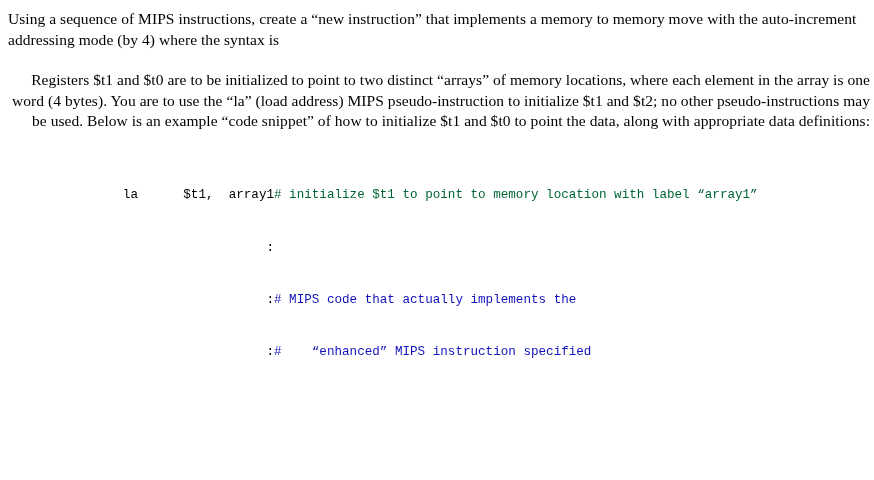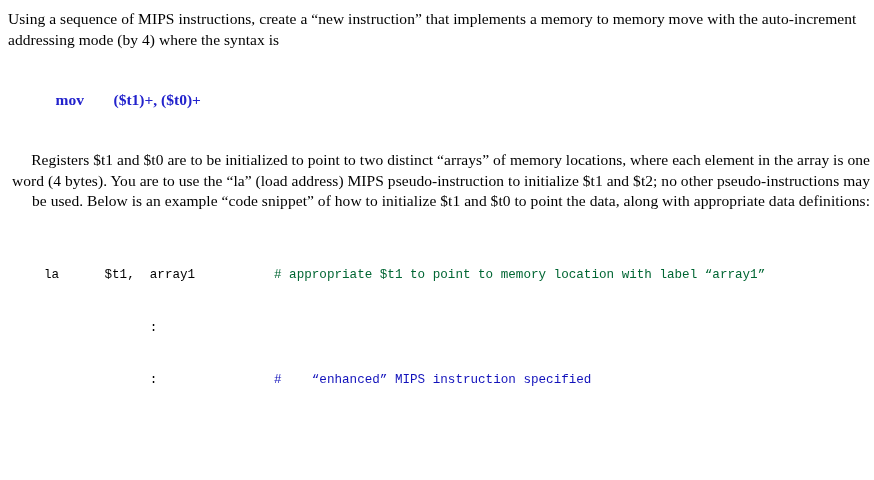--- a/index.html
+++ b/index.html
@@ -56,39 +56,38 @@
     font-size: 12.6px;
     line-height: 17.4px;
     white-space: pre;
     color: #000000;
   }
   .code-row { display: block; height: 17.4px; }
   .code-left {
     display: inline-block;
     width: 230px;
     color: #000000;
+    text-align: right;
   }
   .cmt-green { color: #006633; }
   .cmt-blue  { color: #1111bb; }
 </style>
 </head>
 <body>
 
 <div class="page">
 
   <p class="prose para-1">Using a sequence of MIPS instructions, create a “new instruction” that implements a memory to memory move with the auto-increment addressing mode (by 4) where the syntax is</p>
 
-  <div class="mov-line">
-    <span class="op">mov</span><span>($t1)+, ($t0)+</span>
-  </div>
 
   <p class="prose para-2" style="margin-top:20px;">Registers $t1 and $t0 are to be initialized to point to two distinct “arrays” of memory locations, where each element in the array is one word (4 bytes). You are to use the “la” (load address) MIPS pseudo-instruction to initialize $t1 and $t2; no other pseudo-instructions may be used. Below is an example “code snippet” of how to initialize $t1 and $t0 to point the data, along with appropriate data definitions:</p>
 
   <div class="code-block">
-    <span class="code-row"><span class="code-left">la      $t1,  array1</span><span class="cmt-green"># appropriate $t1 to point to memory location with label “array1”</span></span>
+    <span class="code-row"><span class="code-left">la      $t1,  array1</span><span class="cmt-green"># initialize $t1 to point to memory location with label “array1”</span></span>
     <span class="code-row"><span class="code-left">              :</span><span></span></span>
+    <span class="code-row"><span class="code-left">              :</span><span class="cmt-blue"># MIPS code that actually implements the</span></span>
     <span class="code-row"><span class="code-left">              :</span><span class="cmt-blue">#    “enhanced” MIPS instruction specified</span></span>
     
     
     
   </div>
 
 </div>
 
 </body></html>

